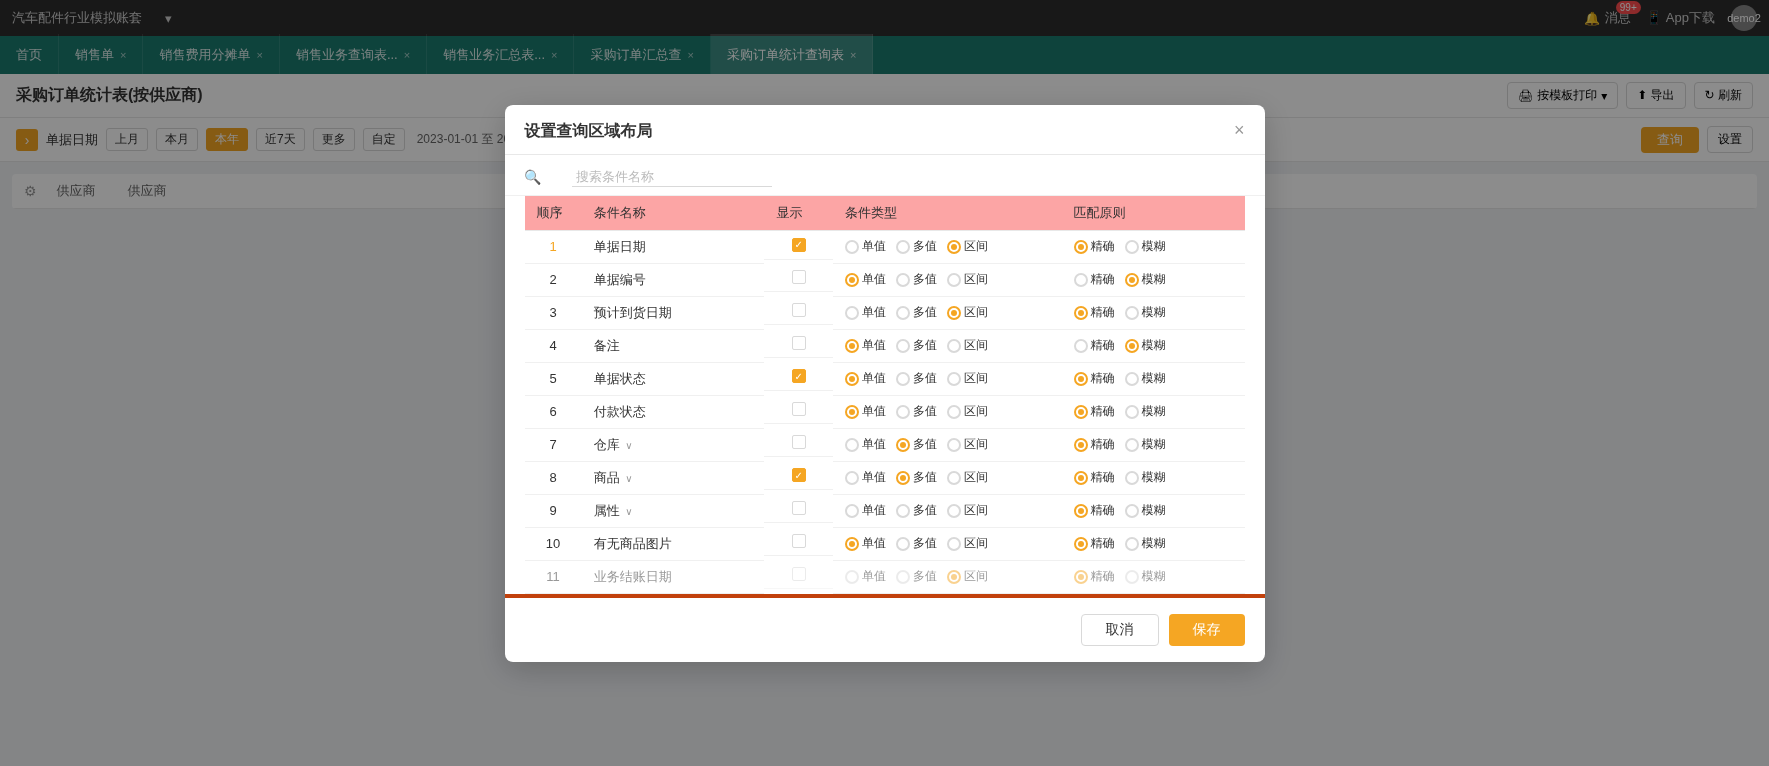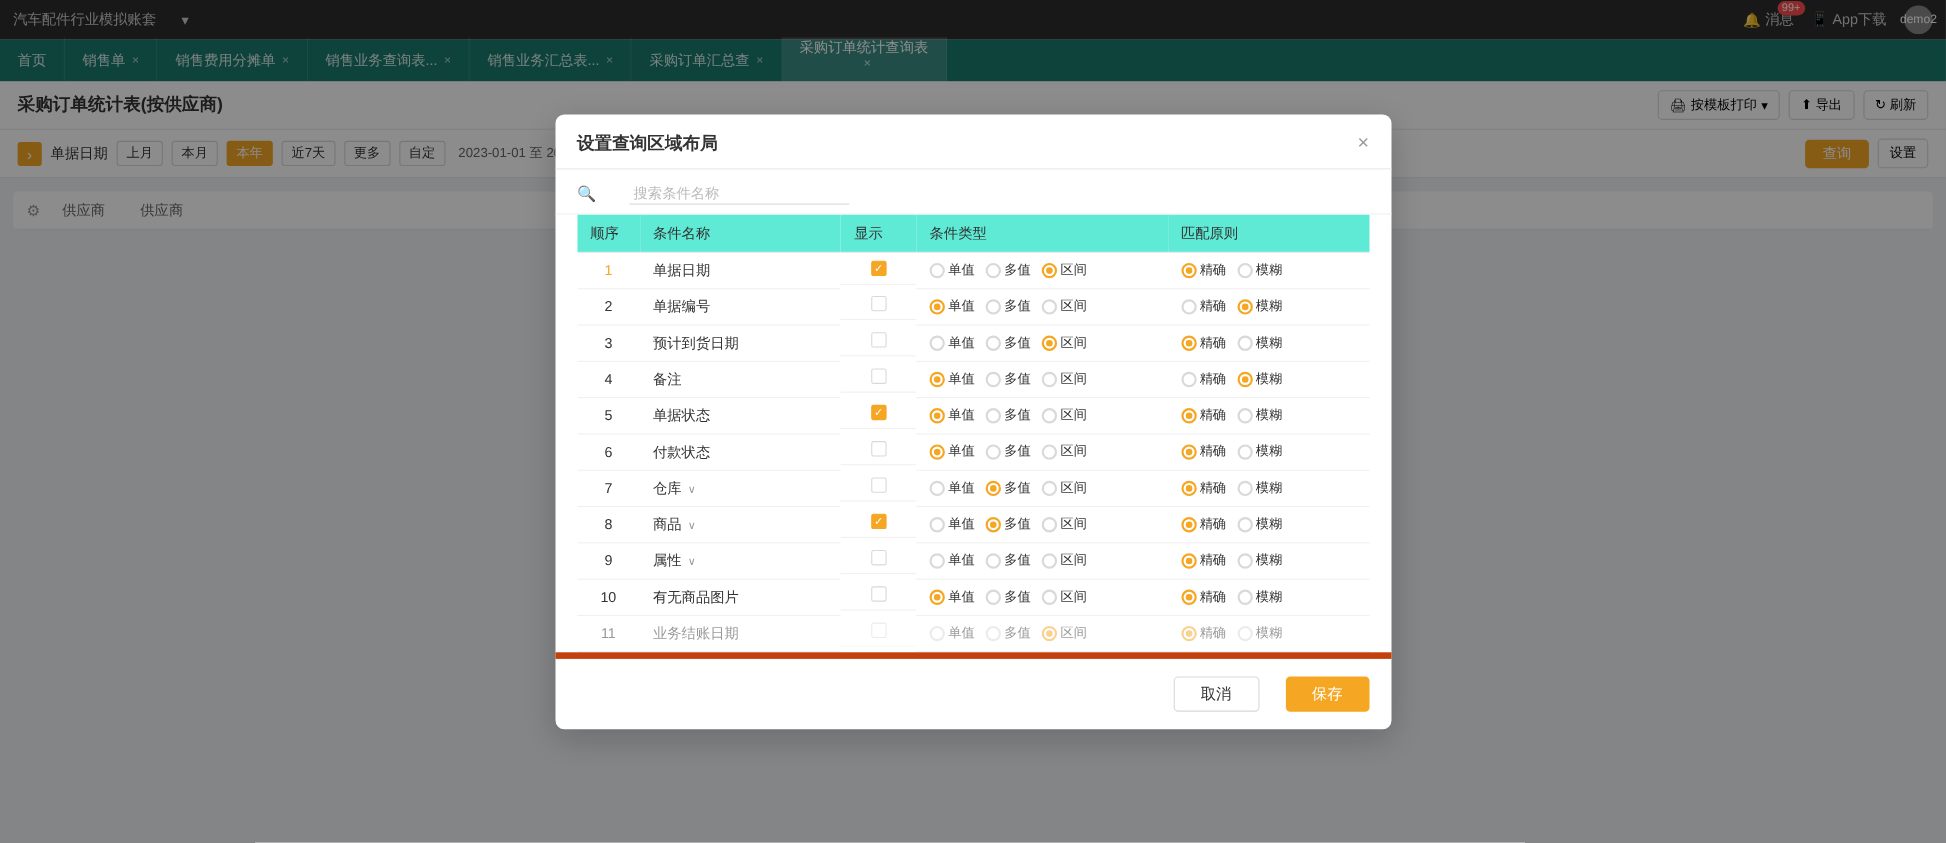--- a/index.html
+++ b/index.html
@@ -34,21 +34,21 @@
       padding: 0 16px;
       height: 42px;
       display: flex;
       align-items: center;
       color: rgba(255,255,255,0.85);
       font-size: 13px;
       cursor: pointer;
       white-space: nowrap;
       border-right: 1px solid rgba(255,255,255,0.1);
     }
-    .tab-item.active { background: rgba(255,255,255,0.15); color: white; flex-direction: column; }
+    .tab-item.active { background: rgba(255,255,255,0.15); color: white; }
     .tab-item .close-x { margin-left: 6px; font-size: 11px; opacity: 0.7; }
     .tab-home { background: transparent; }
 
     
     .page-header {
       background: white;
       padding: 8px 16px;
       display: flex;
       align-items: center;
       justify-content: space-between;
@@ -125,22 +125,22 @@
       justify-content: space-between;
       padding: 16px 20px 12px;
       border-bottom: 1px solid #e8e8e8;
     }
     .modal-title { font-size: 16px; font-weight: bold; color: #333; }
     .modal-close { font-size: 18px; color: #999; cursor: pointer; background: none; border: none; line-height: 1; }
     .modal-footer {
       padding: 16px 20px;
       display: flex;
       justify-content: flex-end;
-      gap: 24px;
-      border-top: 6px solid #c2410c;
+      gap: 10px;
+      border-top: 4px solid #c2410c;
     }
 
     
     .modal-tabs {
       display: flex;
       gap: 0;
       padding: 12px 20px 0;
       border-bottom: 1px solid #e8e8e8;
     }
     .modal-tab {
@@ -182,21 +182,21 @@
     .modal-table-container {
       flex: 1;
       overflow-y: auto;
       padding: 0 20px;
     }
     .modal-table {
       width: 100%;
       border-collapse: collapse;
     }
     .modal-table thead tr {
-      background: #5eead4;
+      background: #fca5a5;
     }
     .modal-table th {
       padding: 8px 12px;
       text-align: left;
       font-size: 13px;
       color: #333;
       font-weight: 500;
       border-bottom: 1px solid #e8e8e8;
     }
     .modal-table td {

